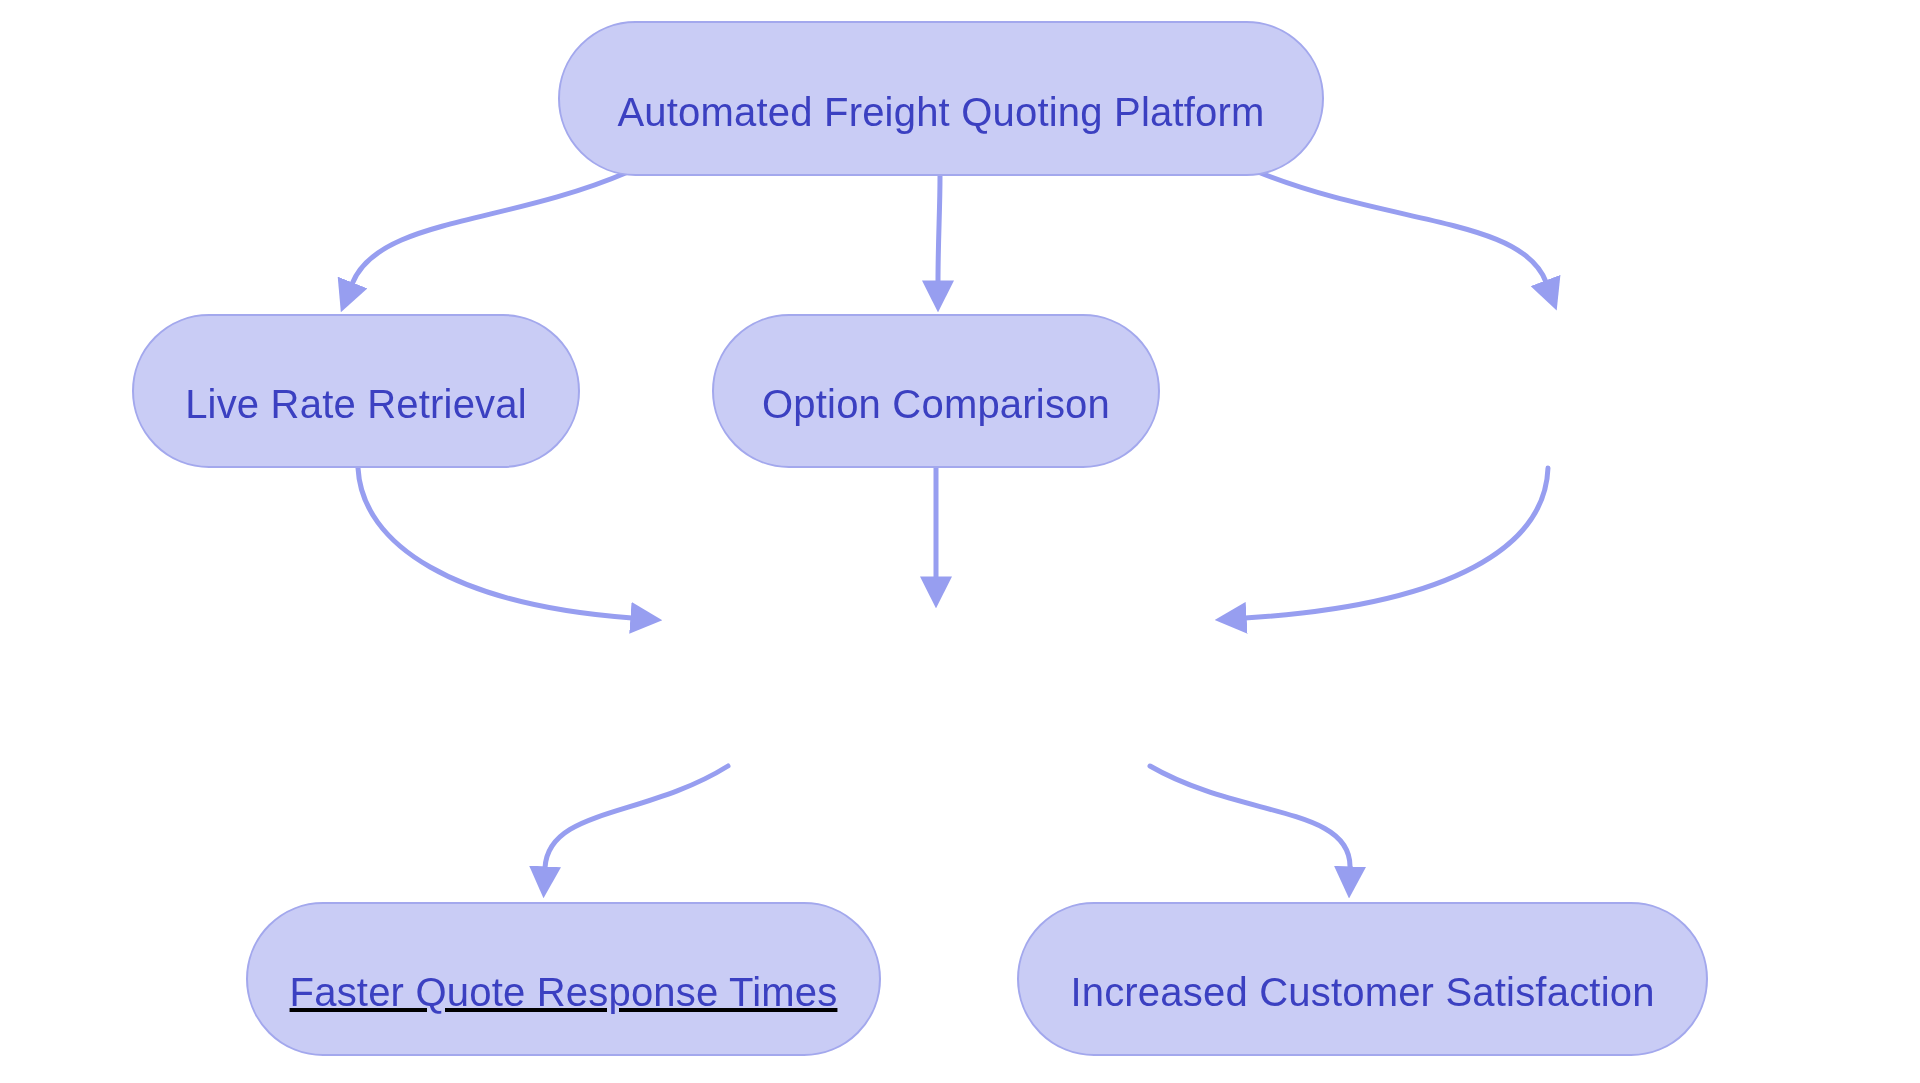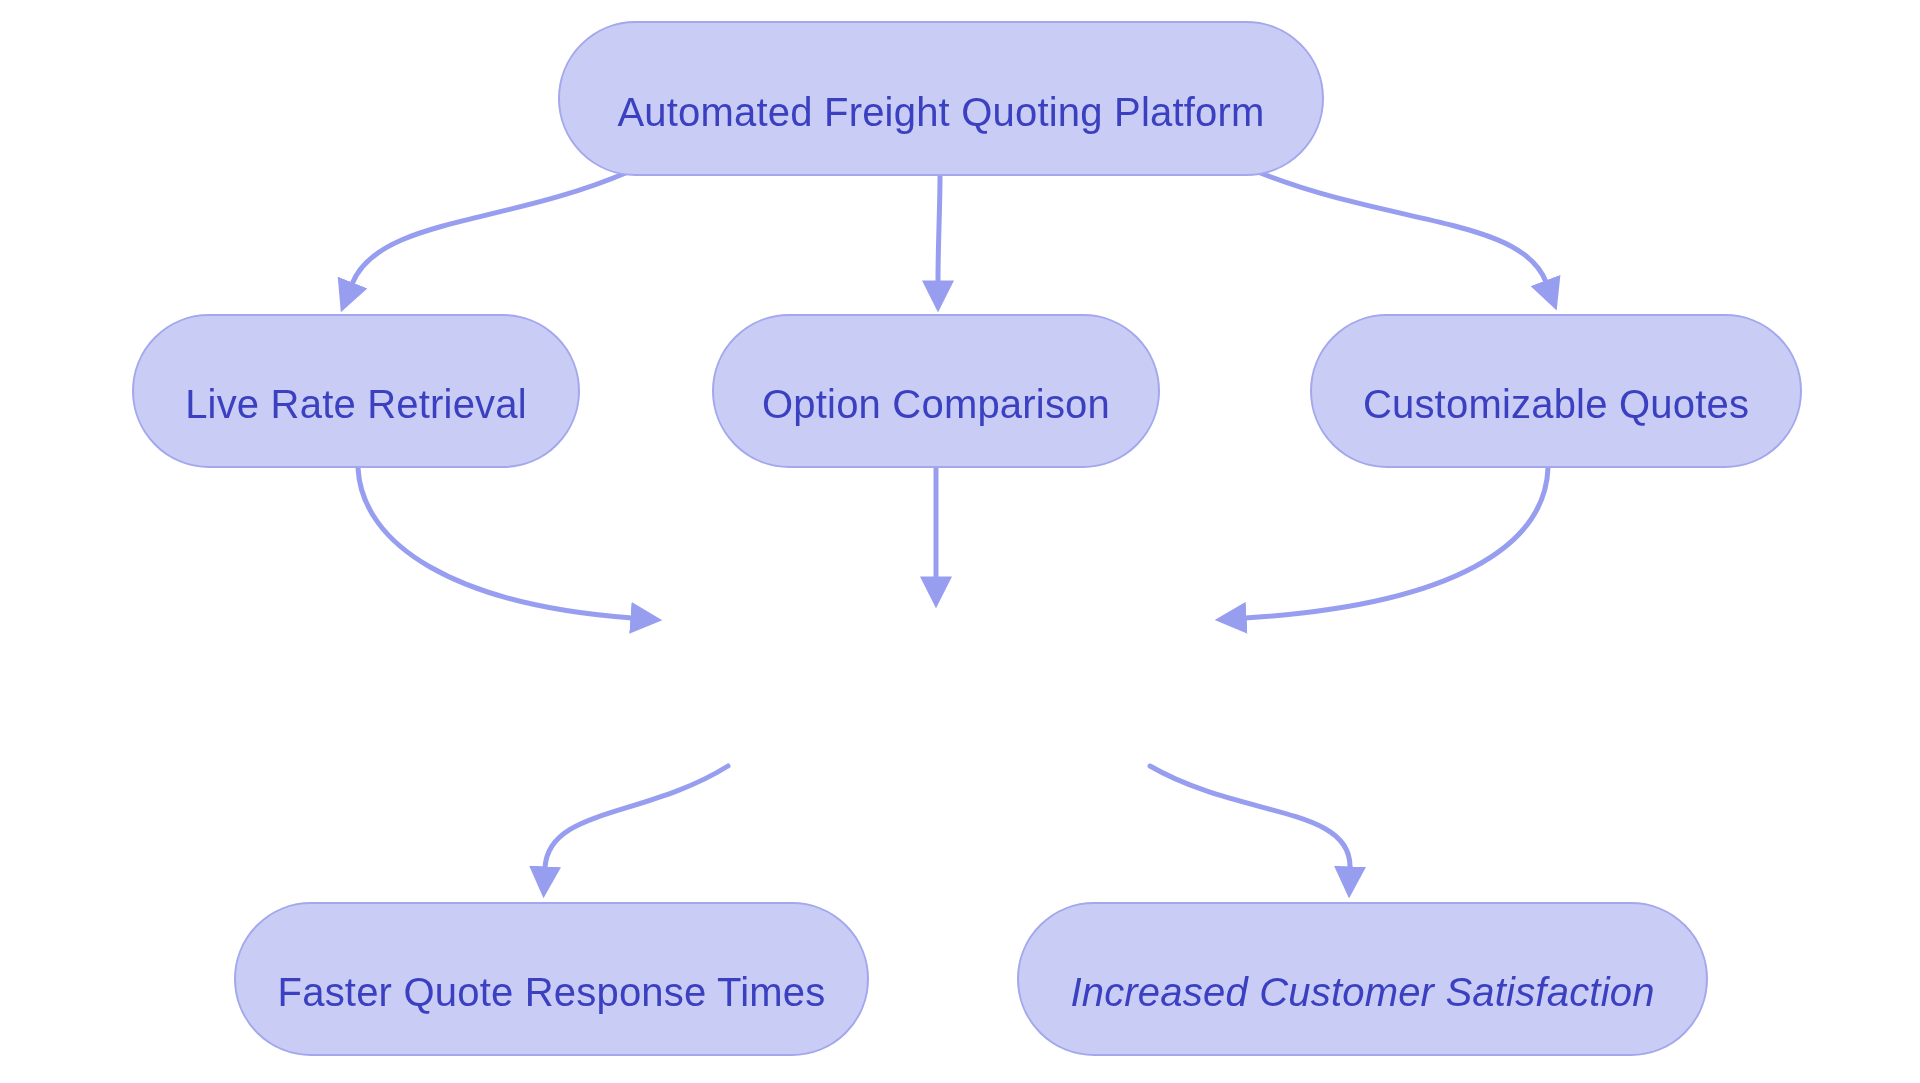--- a/index.html
+++ b/index.html
@@ -72,26 +72,23 @@
   </div>
 
   <div class="node" style="left: 132px; top: 314px; width: 448px; height: 154px;">
     <span class="node-label">Live Rate Retrieval</span>
   </div>
 
   <div class="node" style="left: 712px; top: 314px; width: 448px; height: 154px; text-align: right;">
     <span class="node-label">Option Comparison</span>
   </div>
 
-  <div class="node" style="left: 1310px; top: 314px; width: 492px; height: 154px;">
-    <span class="node-label">Customizable Quotes</span>
-  </div>
 
 
-  <div class="node" style="left: 234px; top: 902px; width: 635px; height: 154px;">
+  <div class="node" style="left: 246px; top: 902px; width: 635px; height: 154px; text-decoration: underline;">
     <span class="node-label">Faster Quote Response Times</span>
   </div>
 
-  <div class="node" style="left: 1017px; top: 902px; width: 691px; height: 154px; font-style: italic;">
+  <div class="node" style="left: 1017px; top: 902px; width: 691px; height: 154px;">
     <span class="node-label">Increased Customer Satisfaction</span>
   </div>
 
 </div>
 
 </body></html>

